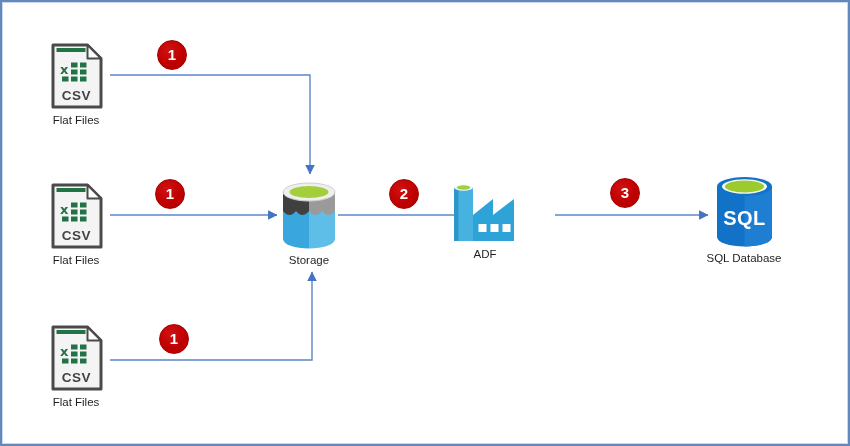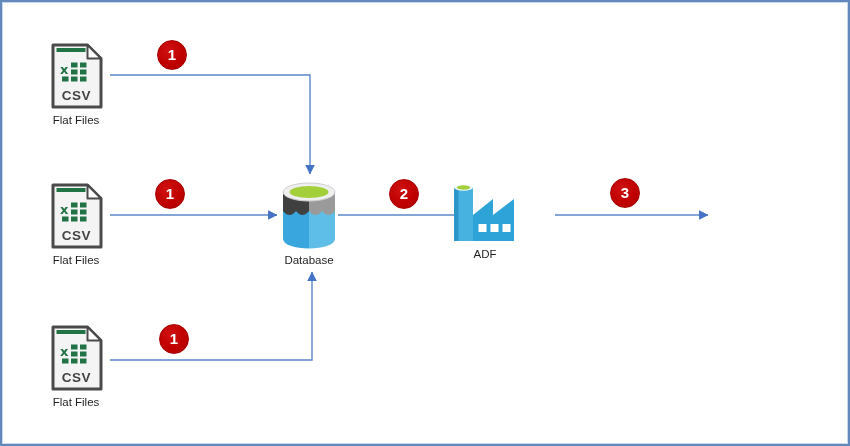--- a/index.html
+++ b/index.html
@@ -103,30 +103,36 @@
     <svg width="57" height="68">
         <use href="#sym-csv"></use>
       </svg>
     <div class="label">Flat Files</div>
   </div>
 
   <div class="node" style="left:257px;top:180px">
     <svg width="54" height="68">
         <use href="#sym-storage"></use>
       </svg>
-    <div class="label">Database</div>
+    <div class="label">Storage</div>
   </div>
 
   <div class="node" style="left:433px;top:178px">
     <svg width="68" height="64">
         <use href="#sym-adf"></use>
       </svg>
     <div class="label">ADF</div>
   </div>
 
+  <div class="node" style="left:692px;top:174px">
+    <svg width="57" height="72">
+        <use href="#sym-sql"></use>
+      </svg>
+    <div class="label">SQL Database</div>
+  </div>
 
   <div class="badge" style="left:155px;top:38px">1</div>
   <div class="badge" style="left:153px;top:177px">1</div>
   <div class="badge" style="left:157px;top:322px">1</div>
   <div class="badge" style="left:387px;top:177px">2</div>
   <div class="badge" style="left:608px;top:176px">3</div>
 
 </div>
 
 </body></html>

